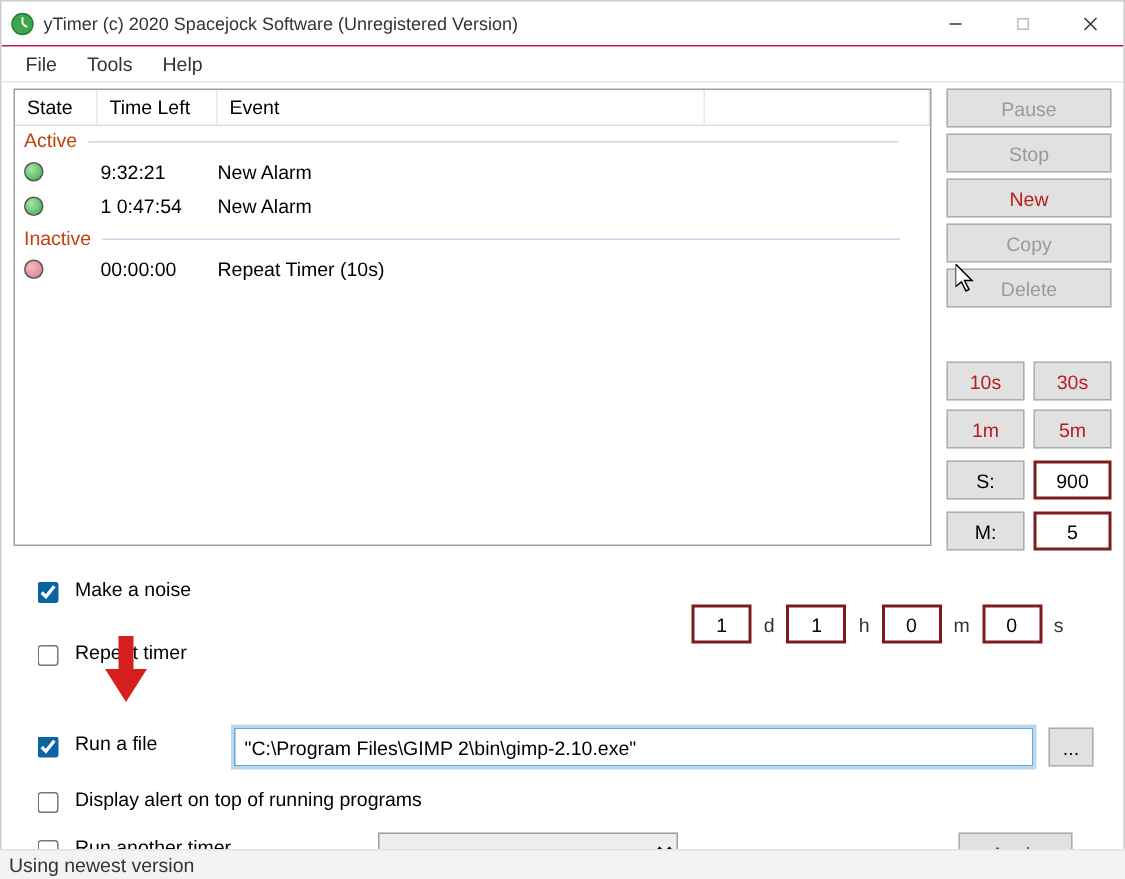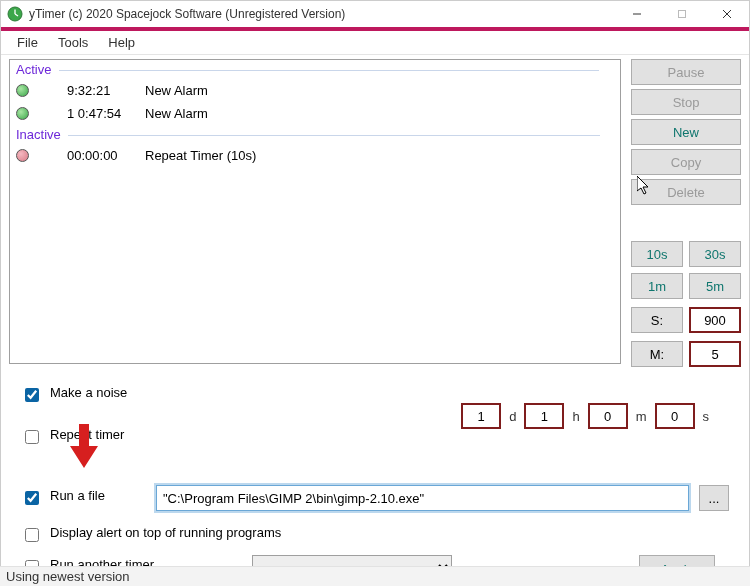--- a/index.html
+++ b/index.html
@@ -1,53 +1,53 @@
 <!DOCTYPE html>
 <html><head>
 <meta charset="utf-8">
 <style>
 * { box-sizing: border-box; font-family: "Segoe UI", Tahoma, sans-serif; font-size: 13px; }
 html, body { margin: 0; padding: 0; }
 body { background: #fff; width: 750px; height: 586px; overflow: hidden; border: 1px solid #ccc; }
 
 
-.titlebar { display: flex; align-items: center; height: 30px; padding: 0 0 0 6px; border-bottom: 4px solid #be185d; }
+.titlebar { display: flex; align-items: center; height: 30px; padding: 0 0 0 6px; border-bottom: 1px solid #be185d; }
 .titlebar .app-icon { width: 16px; height: 16px; margin-right: 6px; }
 .titlebar .title { flex: 1; font-size: 12px; color: #333; }
 .titlebar .win-btns { display: flex; }
 .titlebar .win-btn { width: 45px; height: 30px; display: flex; align-items: center; justify-content: center; color: #555; }
 .titlebar .win-btn.disabled { color: #ccc; }
 
 
 .menubar { display: flex; height: 24px; align-items: center; padding: 0 6px; border-bottom: 1px solid #e5e5e5; font-size: 13px; }
 .menubar .menu-item { padding: 2px 10px; color: #333; }
 
 
 .main { display: flex; padding: 4px 8px 0 8px; }
 .list-wrap { flex: 1; border: 1px solid #9f9f9f; background: #fff; height: 305px; overflow: hidden; }
 .list-header { display: flex; border-bottom: 1px solid #dcdcdc; background: #fff; }
 .list-header .col { padding: 4px 8px; border-right: 1px solid #e8e8e8; }
 .col-state { width: 55px; }
 .col-time  { width: 80px; }
 .col-event { flex: 1; }
 .col-extra { width: 150px; }
-.group-label { color: #6d28d9; font-size: 12px; padding: 2px 6px; }
+.group-label { color: #c2410c; font-size: 12px; padding: 2px 6px; }
 .group-label .line { display: inline-block; height: 1px; background: #c9d6ea; vertical-align: middle; margin-left: 4px; }
 .row { display: flex; align-items: center; padding: 4px 0; }
 .row .state-icon { width: 55px; display: flex; align-items: center; padding-left: 6px; }
 .row .time { width: 80px; padding-left: 2px; }
 .row .event { flex: 1; }
 .dot { width: 13px; height: 13px; border-radius: 50%; border: 1px solid #555; display: inline-block; position: relative; }
 .dot.green { background: radial-gradient(circle at 35% 35%, #a8e6a3, #3ba74a); }
 .dot.pink  { background: radial-gradient(circle at 35% 35%, #f5b8c0, #d87b87); }
 
 
 .side { width: 120px; display: flex; flex-direction: column; gap: 4px; padding-left: 10px; }
 .side button, .quick-grid button, .apply-btn {
-  height: 26px; background: #e1e1e1; border: 1px solid #adadad; color: #0f766e;
+  height: 26px; background: #e1e1e1; border: 1px solid #adadad; color: #b91c1c;
 }
 .side button { width: 100%; }
 .side button.disabled { color: #9a9a9a; }
 .side .spacer { height: 28px; }
 .quick-grid { display: grid; grid-template-columns: 1fr 1fr; gap: 6px; }
 .quick-row { display: grid; grid-template-columns: 1fr 1fr; gap: 6px; margin-top: 4px; }
 .quick-row .lbl { height: 26px; background: #e1e1e1; border: 1px solid #adadad; display: flex; align-items: center; justify-content: center; }
 .quick-row input, .dur input {
   height: 26px; border: 2px solid #7f1d1d; text-align: center; width: 100%;
 }
@@ -116,20 +116,26 @@
 </div>
 
 <div class="menubar">
   <div class="menu-item">File</div>
   <div class="menu-item">Tools</div>
   <div class="menu-item">Help</div>
 </div>
 
 <div class="main">
   <div class="list-wrap">
+    <div class="list-header">
+      <div class="col col-state">State</div>
+      <div class="col col-time">Time Left</div>
+      <div class="col col-event">Event</div>
+      <div class="col col-extra"></div>
+    </div>
     <div class="group-label">
       <span>Active</span>
       <span class="line" style="width:540px"></span>
     </div>
     <div class="row">
       <div class="state-icon">
           <span class="dot green"></span>
         </div>
       <div class="time">9:32:21</div>
       <div class="event">New Alarm</div>

